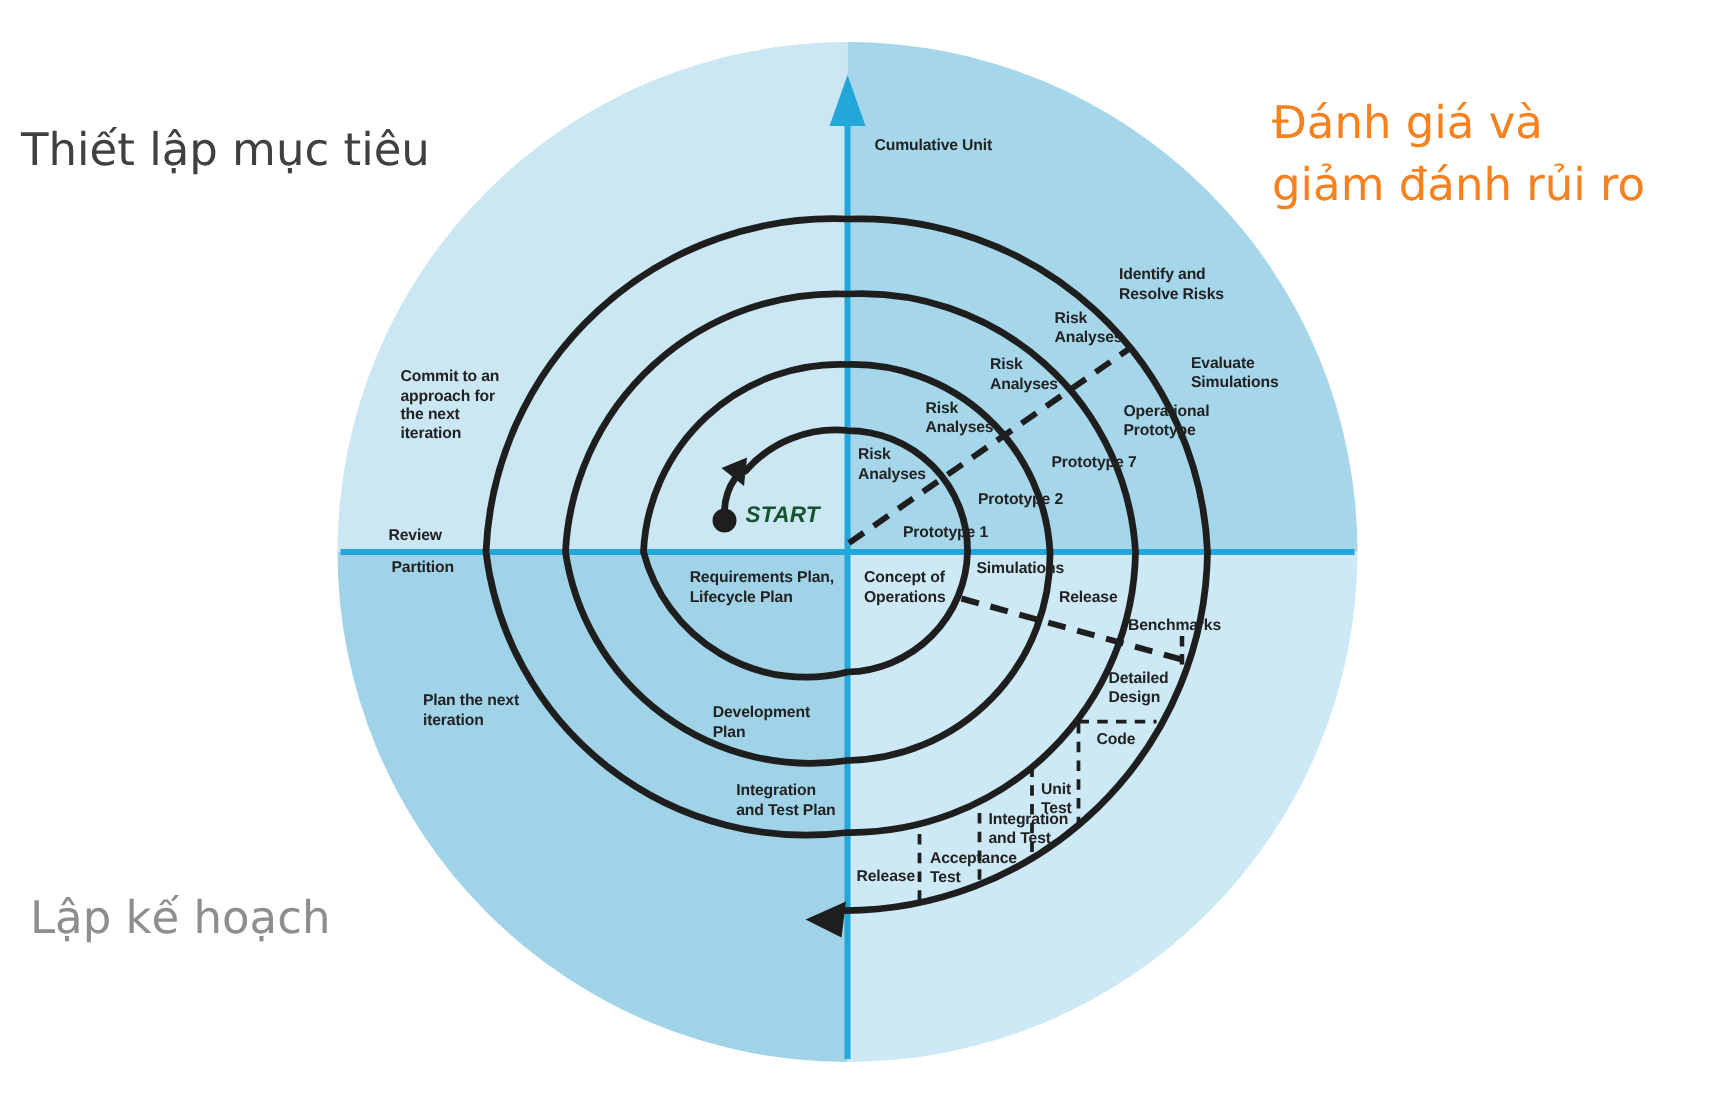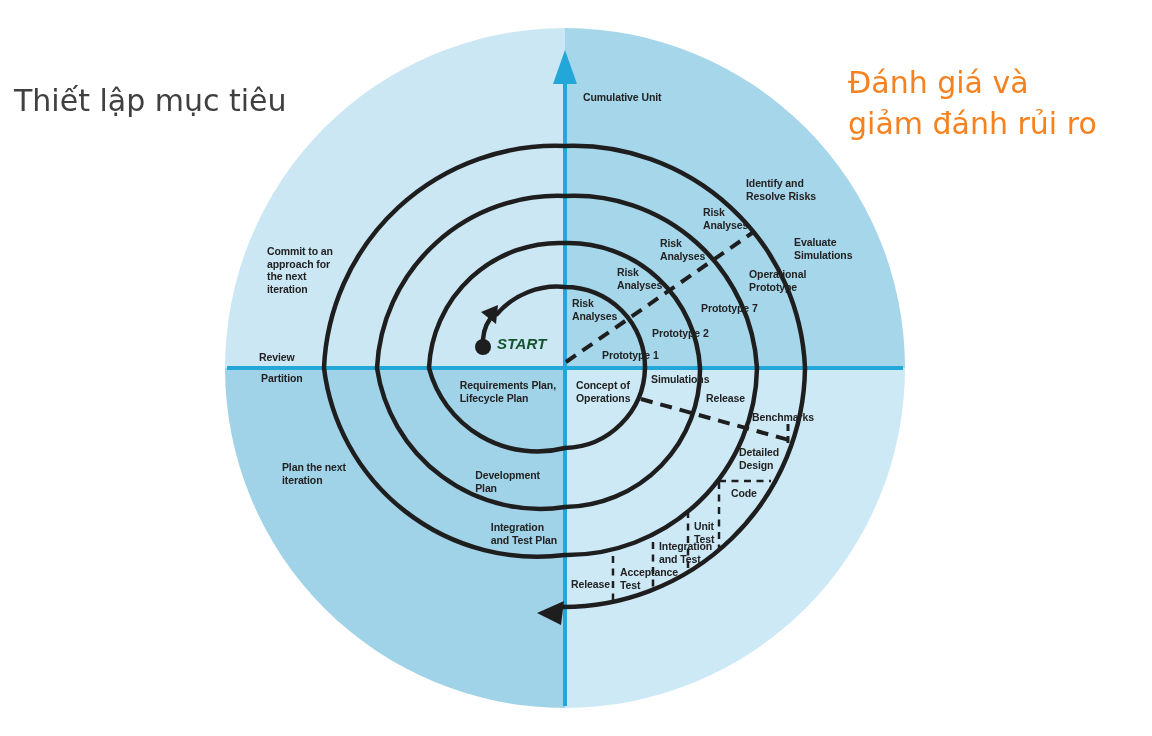--- a/index.html
+++ b/index.html
@@ -127,14 +127,15 @@
 Test</div>
   <div class="dlabel" style="left:659px;top:540px">Integration
 and Test</div>
   <div class="dlabel" style="left:620px;top:566px">Acceptance
 Test</div>
   <div class="dlabel" style="left:571px;top:578px">Release</div>
 
   <div class="corner" style="left: 14px; top: 80px; color: #404040;">Thiết lập mục tiêu</div>
   <div class="corner" style="left: 848px; top: 62px; color: rgb(246, 130, 31);">Đánh giá và
 giảm đánh rủi ro</div>
+  <div class="corner" style="left: 20px; top: 592px; color: rgb(142, 142, 142);">Lập kế hoạch</div>
 
 </div>
 
 </body></html>

